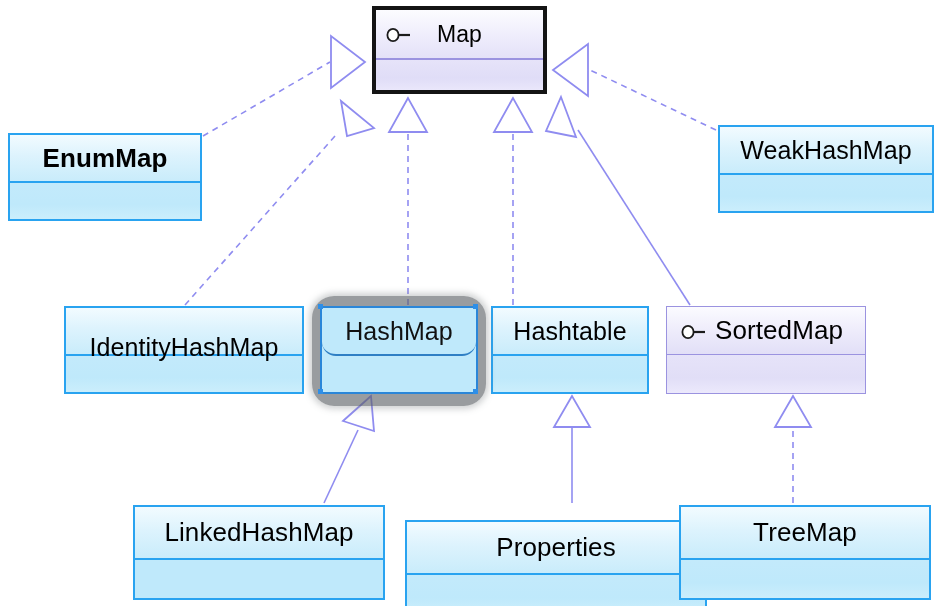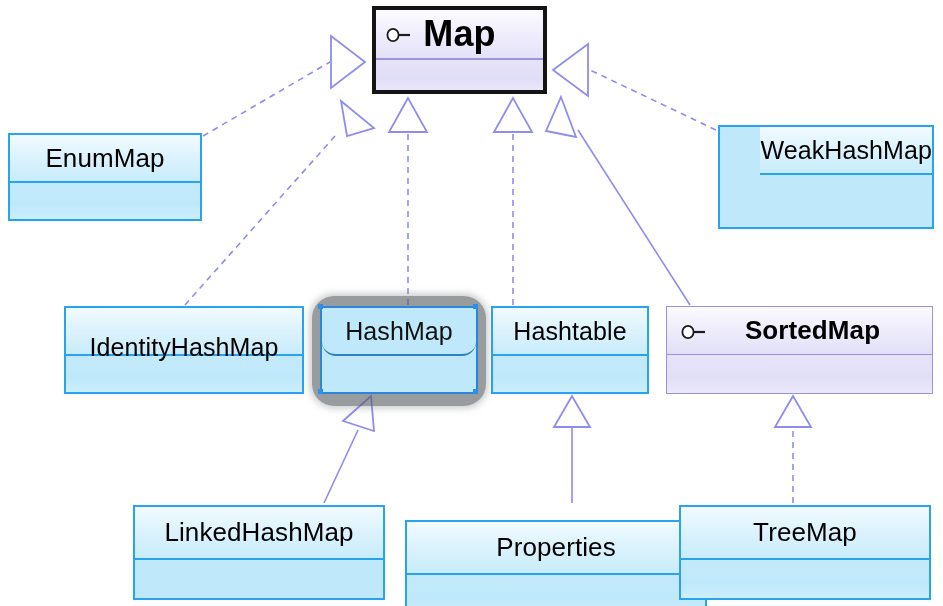--- a/index.html
+++ b/index.html
@@ -180,33 +180,33 @@
       <polygon points="793,396 775,427 811,427" fill="#ffffff" stroke="#8f8cf0" stroke-width="1.8"></polygon>
     </g>
   </svg>
 
   <div class="uml-box rootbox" style="left:372px; top:6px; width:175px; height:88px;">
     <div class="hdr" style="height:50px;">
       <svg class="iface-icon" style="left:8px; top:16px;" width="30" height="18" viewBox="0 0 30 18" xmlns="http://www.w3.org/2000/svg">
         <ellipse cx="9" cy="9" rx="5.6" ry="6.2" fill="#ffffff" stroke="#1b1b1b" stroke-width="1.8"></ellipse>
         <line x1="15" y1="9" x2="26" y2="9" stroke="#1b1b1b" stroke-width="2.2"></line>
       </svg>
-      <span class="title" style="font-size:36px;font-weight:bold;">Map</span>
-    </div>
-    <div class="body"></div>
-  </div>
-
-  <div class="uml-box cls" style="left:8px; top:133px; width:194px; height:88px;">
+      <span class="title" style="font-size:23px;">Map</span>
+    </div>
+    <div class="body"></div>
+  </div>
+
+  <div class="uml-box cls" style="left:8px; top:133px; width:194px; height:88px;font-weight:bold;">
     <div class="hdr" style="height:48px;">
       <span class="title" style="font-size:26px;">EnumMap</span>
     </div>
     <div class="body"></div>
   </div>
 
-  <div class="uml-box cls" style="left:718px; top:125px; width:216px; height:104px;align-items:flex-end;">
+  <div class="uml-box cls" style="left:718px; top:125px; width:216px; height:88px;">
     <div class="hdr" style="height:48px;">
       <span class="title" style="font-size:25px;">WeakHashMap</span>
     </div>
     <div class="body"></div>
   </div>
 
   <div class="uml-box cls" style="left:64px; top:306px; width:240px; height:88px;">
     <div class="hdr" style="height:48px;">
       <span class="title" style="font-size:25px;margin-top:33px;">IdentityHashMap</span>
     </div>
@@ -225,21 +225,21 @@
   <div class="sel-handle" style="left:318px; top:389px;"></div>
   <div class="sel-handle" style="left:473px; top:389px;"></div>
 
   <div class="uml-box cls" style="left:491px; top:306px; width:158px; height:88px;">
     <div class="hdr" style="height:48px;">
       <span class="title" style="font-size:25px;">Hashtable</span>
     </div>
     <div class="body"></div>
   </div>
 
-  <div class="uml-box iface" style="left:666px; top:306px; width:267px; height:88px;font-weight:bold;">
+  <div class="uml-box iface" style="left:666px; top:306px; width:200px; height:88px;">
     <div class="hdr" style="height:48px;">
       <svg class="iface-icon" style="left:12px; top:16px;" width="30" height="18" viewBox="0 0 30 18" xmlns="http://www.w3.org/2000/svg">
         <ellipse cx="9" cy="9" rx="5.6" ry="6.2" fill="#ffffff" stroke="#1b1b1b" stroke-width="1.8"></ellipse>
         <line x1="15" y1="9" x2="26" y2="9" stroke="#1b1b1b" stroke-width="2.2"></line>
       </svg>
       <span class="title" style="font-size:26px; padding-left:26px;">SortedMap</span>
     </div>
     <div class="body"></div>
   </div>
 

